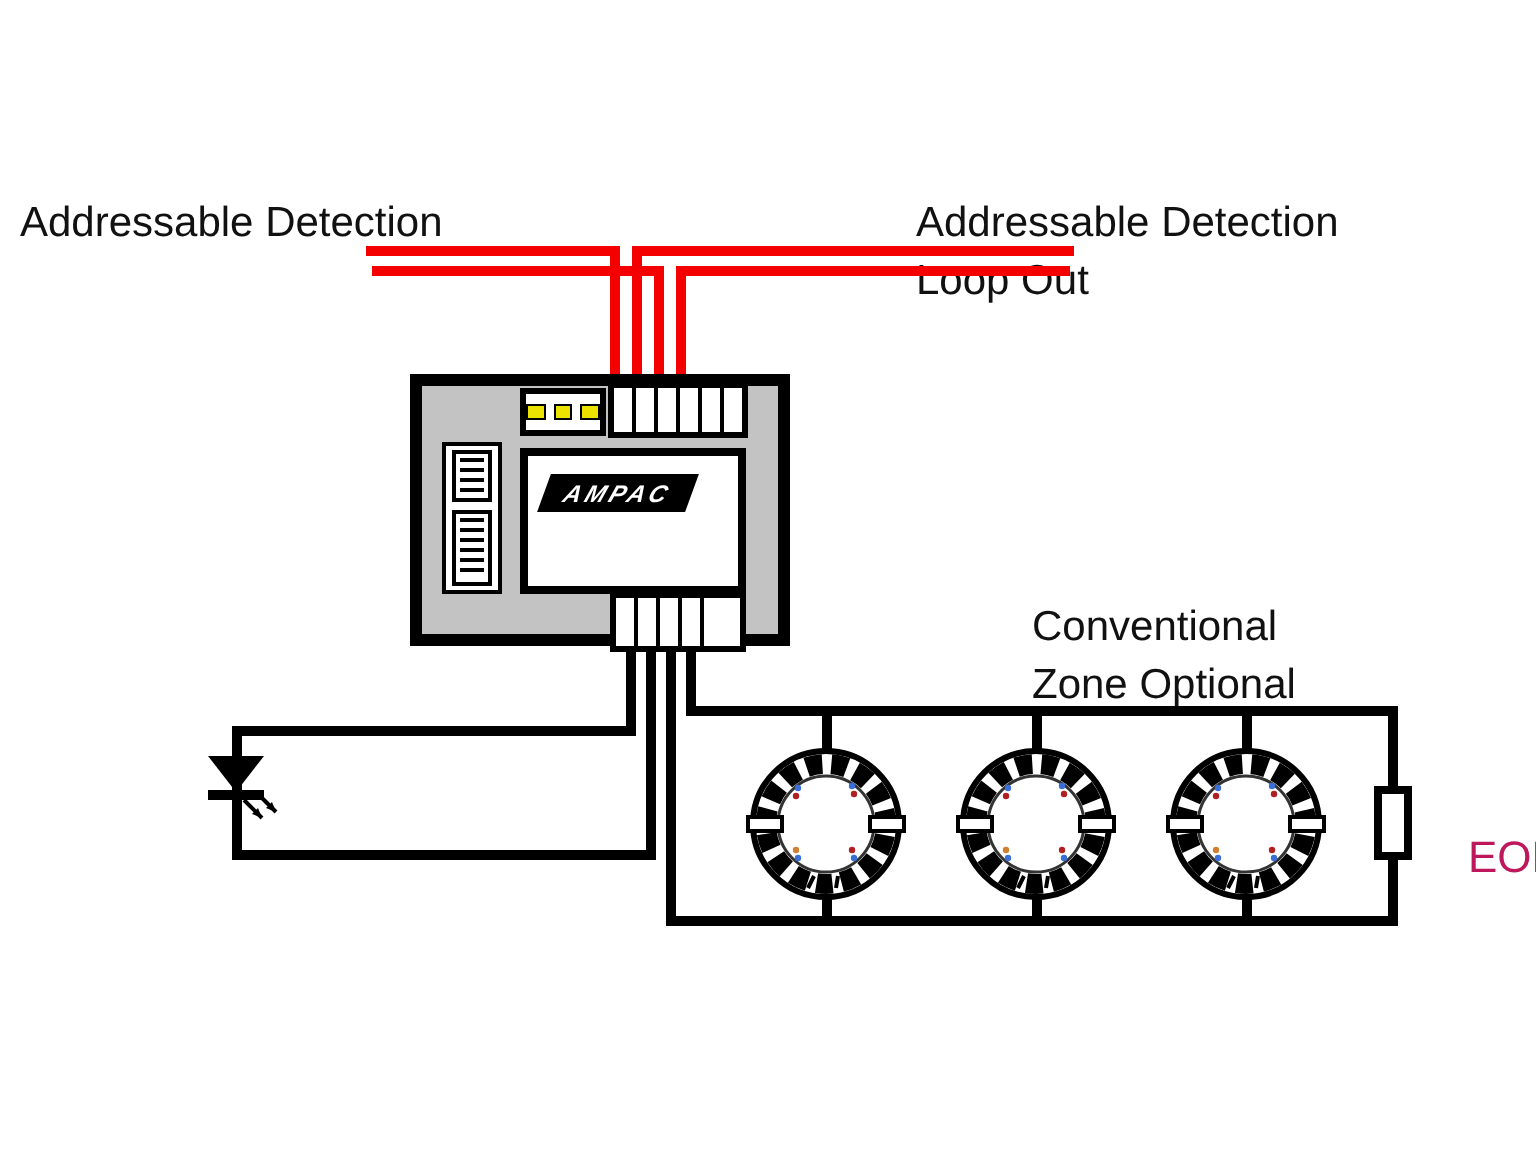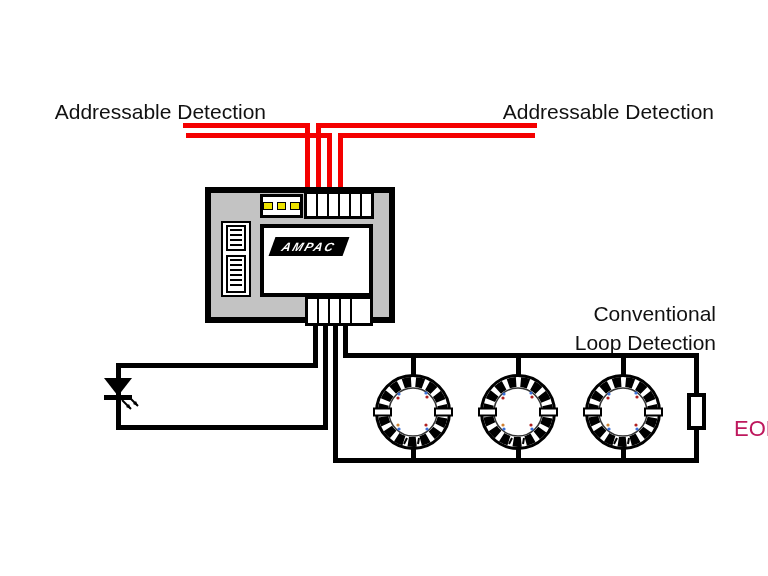--- a/index.html
+++ b/index.html
@@ -1,18 +1,18 @@
 <!DOCTYPE html>
 <html><head>
 <meta charset="utf-8">
 <style>
   html,body{margin:0;padding:0;background:#fff;}
   #canvas{position:relative;width:768px;height:576px;background:#fff;overflow:hidden;
           font-family:"Liberation Sans",sans-serif;}
-  .lbl{position:absolute;color:#111;font-size:21px;line-height:29px;text-align:right;white-space:nowrap;}
+  .lbl{position:absolute;color:#111;font-size:21px;line-height:29px;text-align:left;white-space:nowrap;}
   .wire{position:absolute;}
   .wire.red{background:#f40000;}
   .wire.blk{background:#000;}
   
   .module{position:absolute;left:205px;top:187px;width:190px;height:136px;
           background:#c3c3c3;border:6px solid #000;box-sizing:border-box;}
   .ledstrip{position:absolute;left:49px;top:1px;width:43px;height:24px;background:#fff;
             border:3px solid #000;box-sizing:border-box;display:flex;align-items:center;
             justify-content:center;gap:4px;}
   .ind{width:8px;height:6px;background:#ece200;border:1px solid #000;}
@@ -45,24 +45,25 @@
 </head>
 <body>
 
 <div id="canvas">
 
   <div class="lbl" style="left:10px;top:97px;width:256px;">
     <div>Addressable Detection</div>
   </div>
   <div class="lbl" style="left:458px;top:97px;width:256px;">
     <div>Addressable Detection</div>
+    <div>Loop Out</div>
   </div>
   <div class="lbl" style="left:516px;top:299px;width:200px;">
     <div>Conventional</div>
-    <div>Loop Detection</div>
+    <div>Zone Optional</div>
   </div>
 
   <div class="wire red" style="left:183px;top:123px;width:127px;height:5px;"></div>
   <div class="wire red" style="left:186px;top:133px;width:146px;height:5px;"></div>
   <div class="wire red" style="left:316px;top:123px;width:221px;height:5px;"></div>
   <div class="wire red" style="left:338px;top:133px;width:197px;height:5px;"></div>
   <div class="wire red" style="left:305px;top:123px;width:5px;height:68px;"></div>
   <div class="wire red" style="left:316px;top:123px;width:5px;height:68px;"></div>
   <div class="wire red" style="left:327px;top:133px;width:5px;height:58px;"></div>
   <div class="wire red" style="left:338px;top:133px;width:5px;height:58px;"></div>

